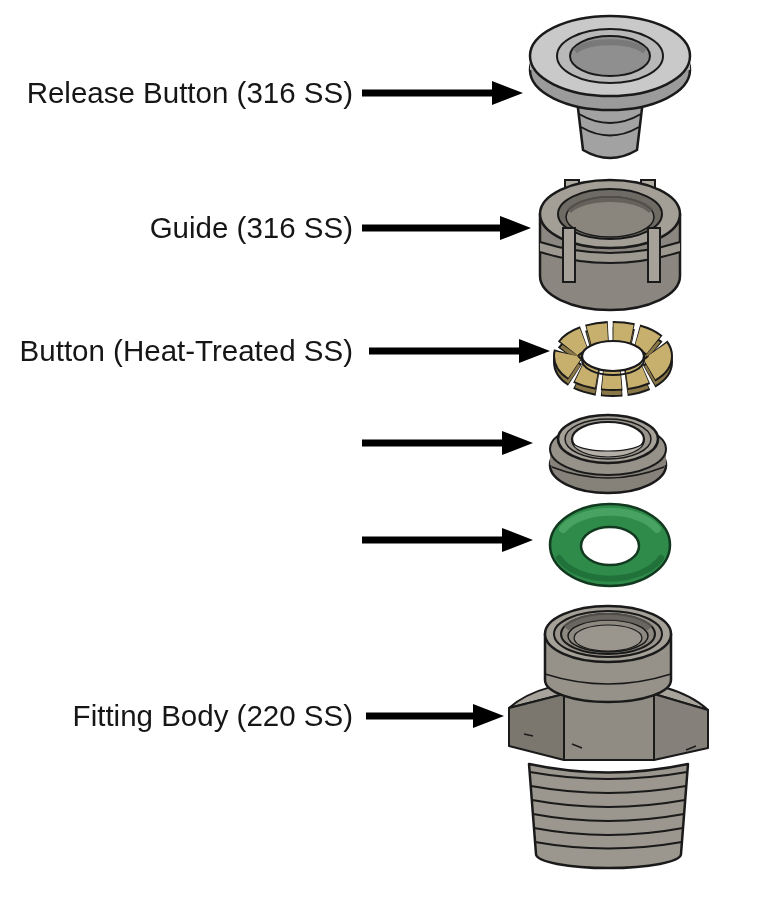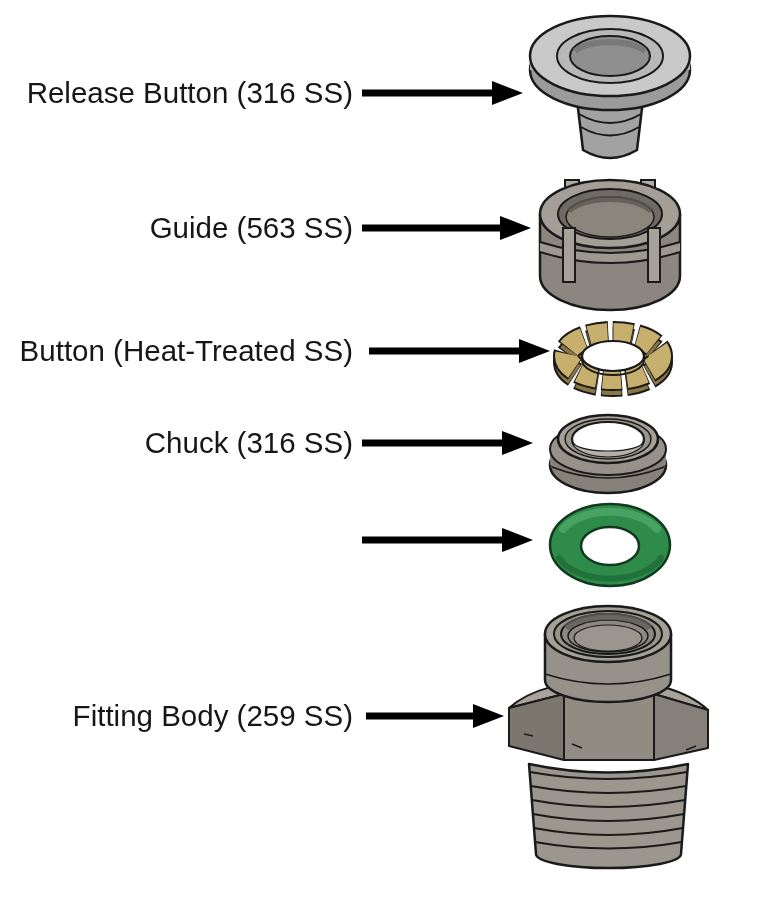--- a/index.html
+++ b/index.html
@@ -13,24 +13,23 @@
   }
   .overlay{position:absolute;left:0;top:0;}
   .part{position:absolute;}
 </style>
 </head>
 <body>
 
 <div class="canvas">
 
   <div class="label" style="top:75px">Release Button (316 SS)</div>
-  <div class="label" style="top:210px">Guide (563 SS)</div>
+  <div class="label" style="top:210px">Guide (316 SS)</div>
   <div class="label" style="top:333px">Button (Heat-Treated SS)</div>
-  <div class="label" style="top:425px">Chuck (316 SS)</div>
-  <div class="label" style="top:698px">Fitting Body (259 SS)</div>
+  <div class="label" style="top:698px">Fitting Body (220 SS)</div>
 
   <svg class="overlay" width="757" height="903" viewBox="0 0 757 903">
     <g>
       <line x1="362" y1="93" x2="495" y2="93" stroke="#000000" stroke-width="7"></line>
       <polygon points="523,93 492,81 492,105" fill="#000000"></polygon>
     </g>
     <g>
       <line x1="362" y1="228" x2="502" y2="228" stroke="#000000" stroke-width="7"></line>
       <polygon points="531,228 500,216 500,240" fill="#000000"></polygon>
     </g>

